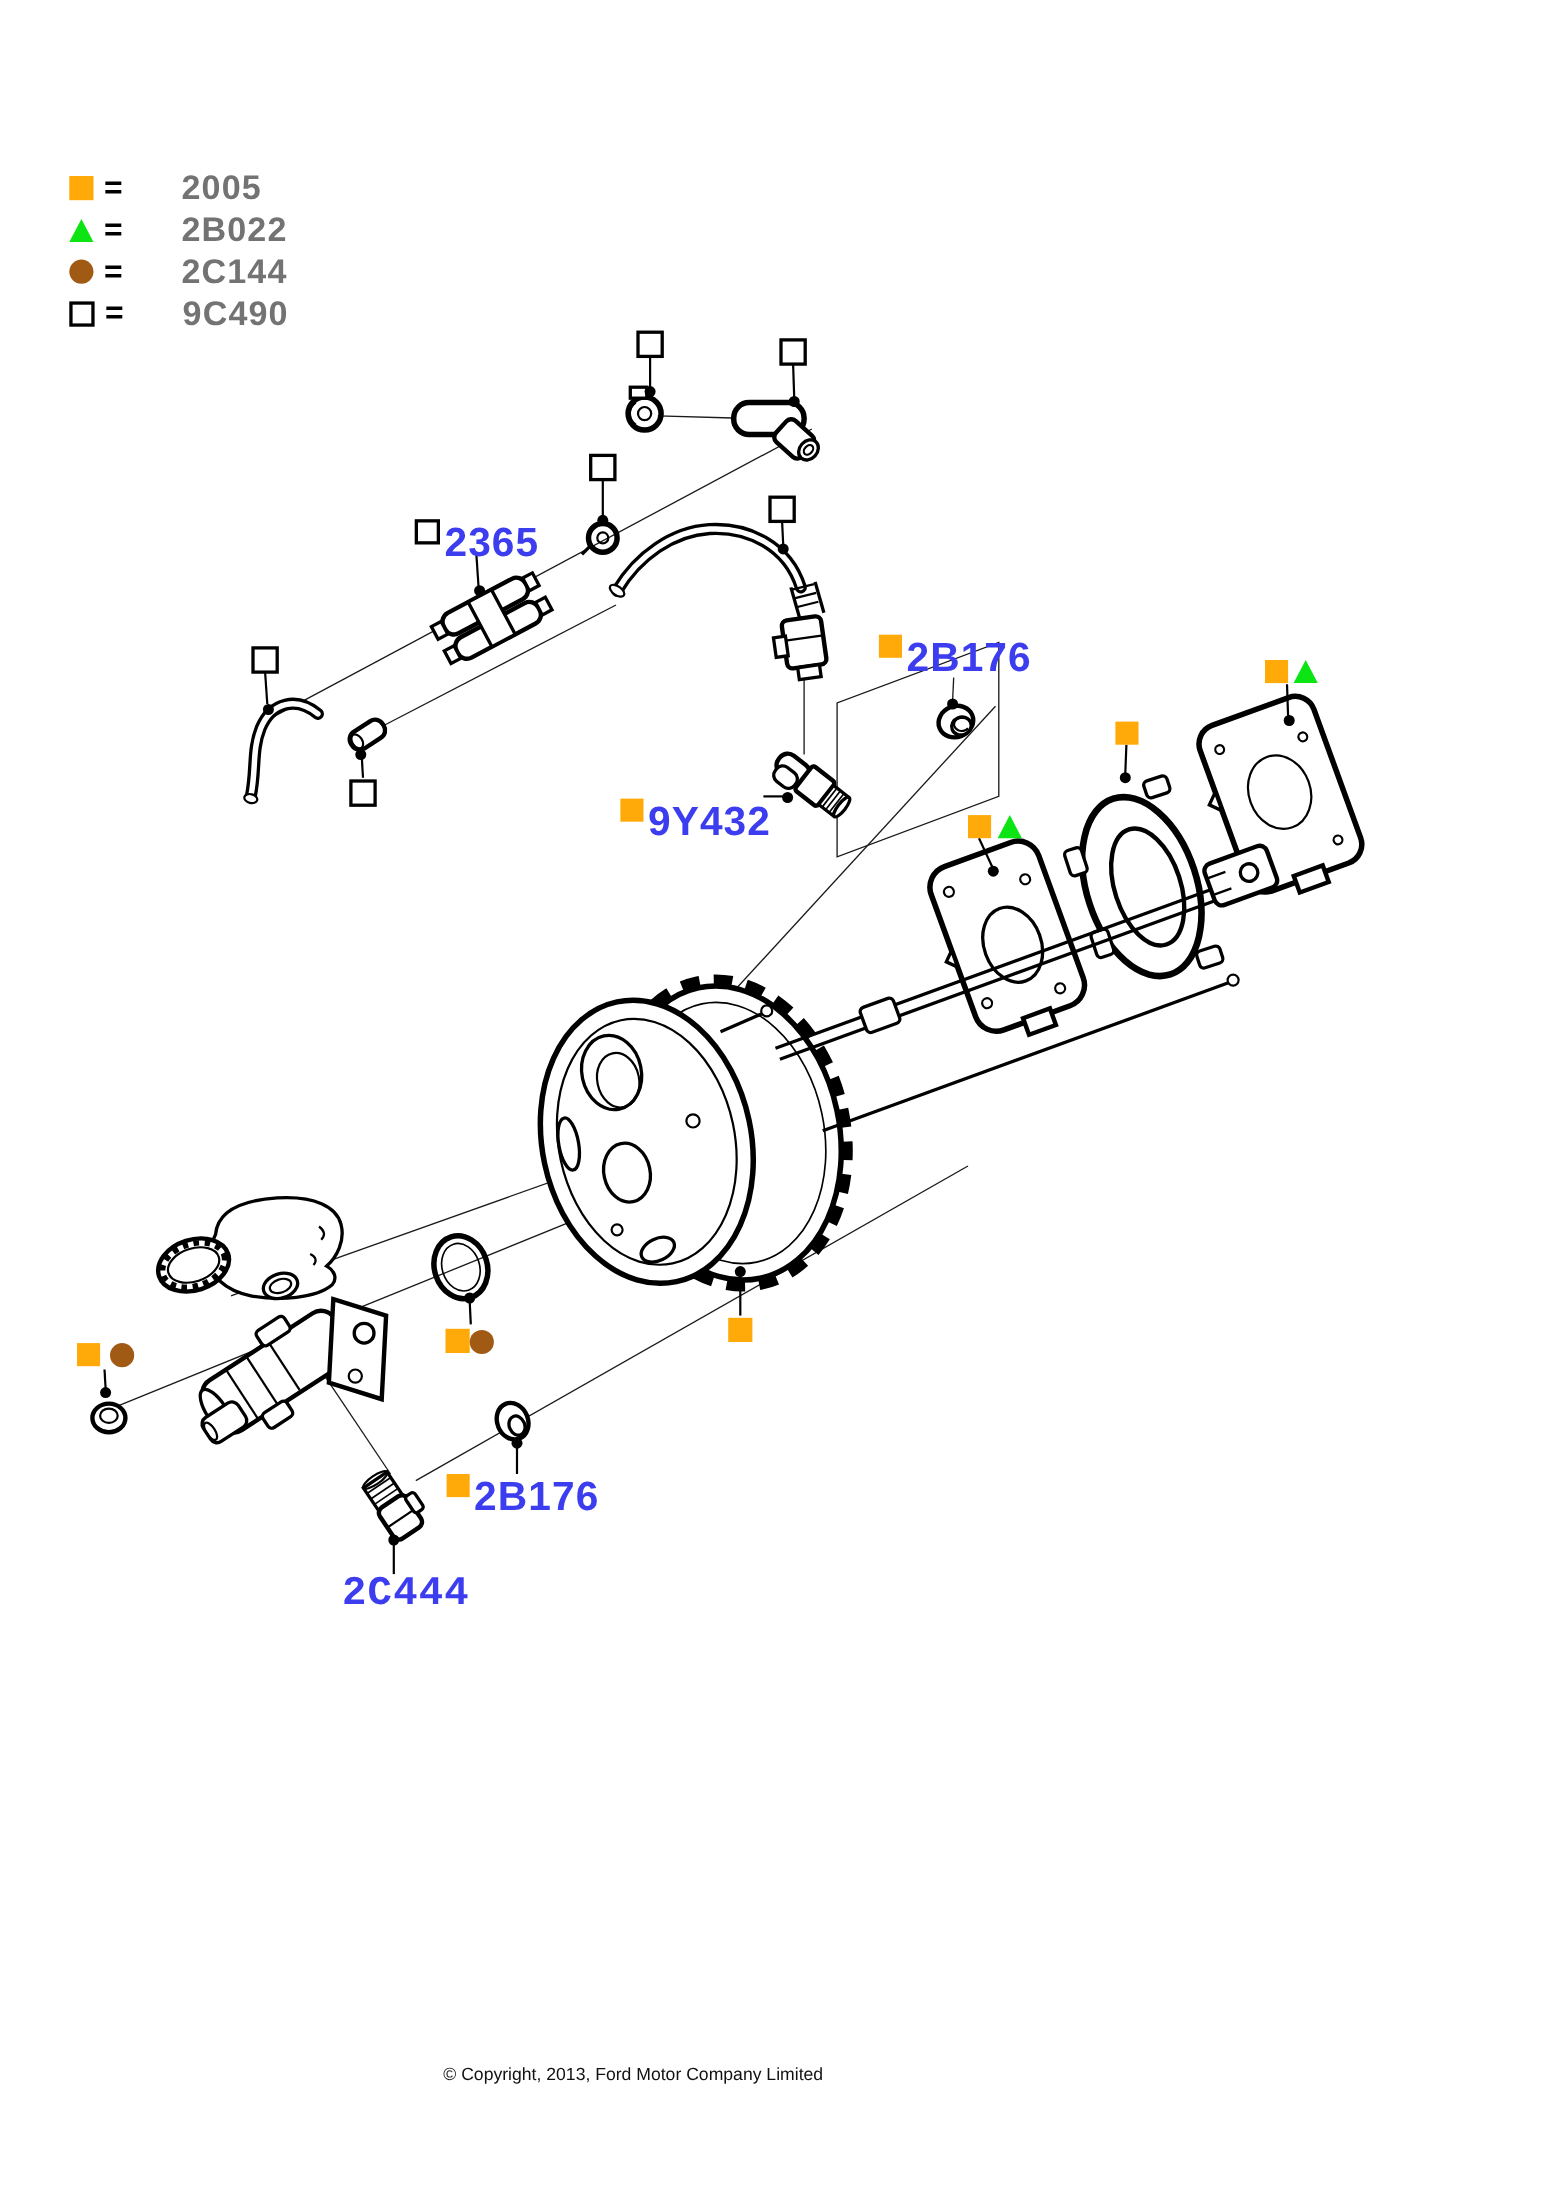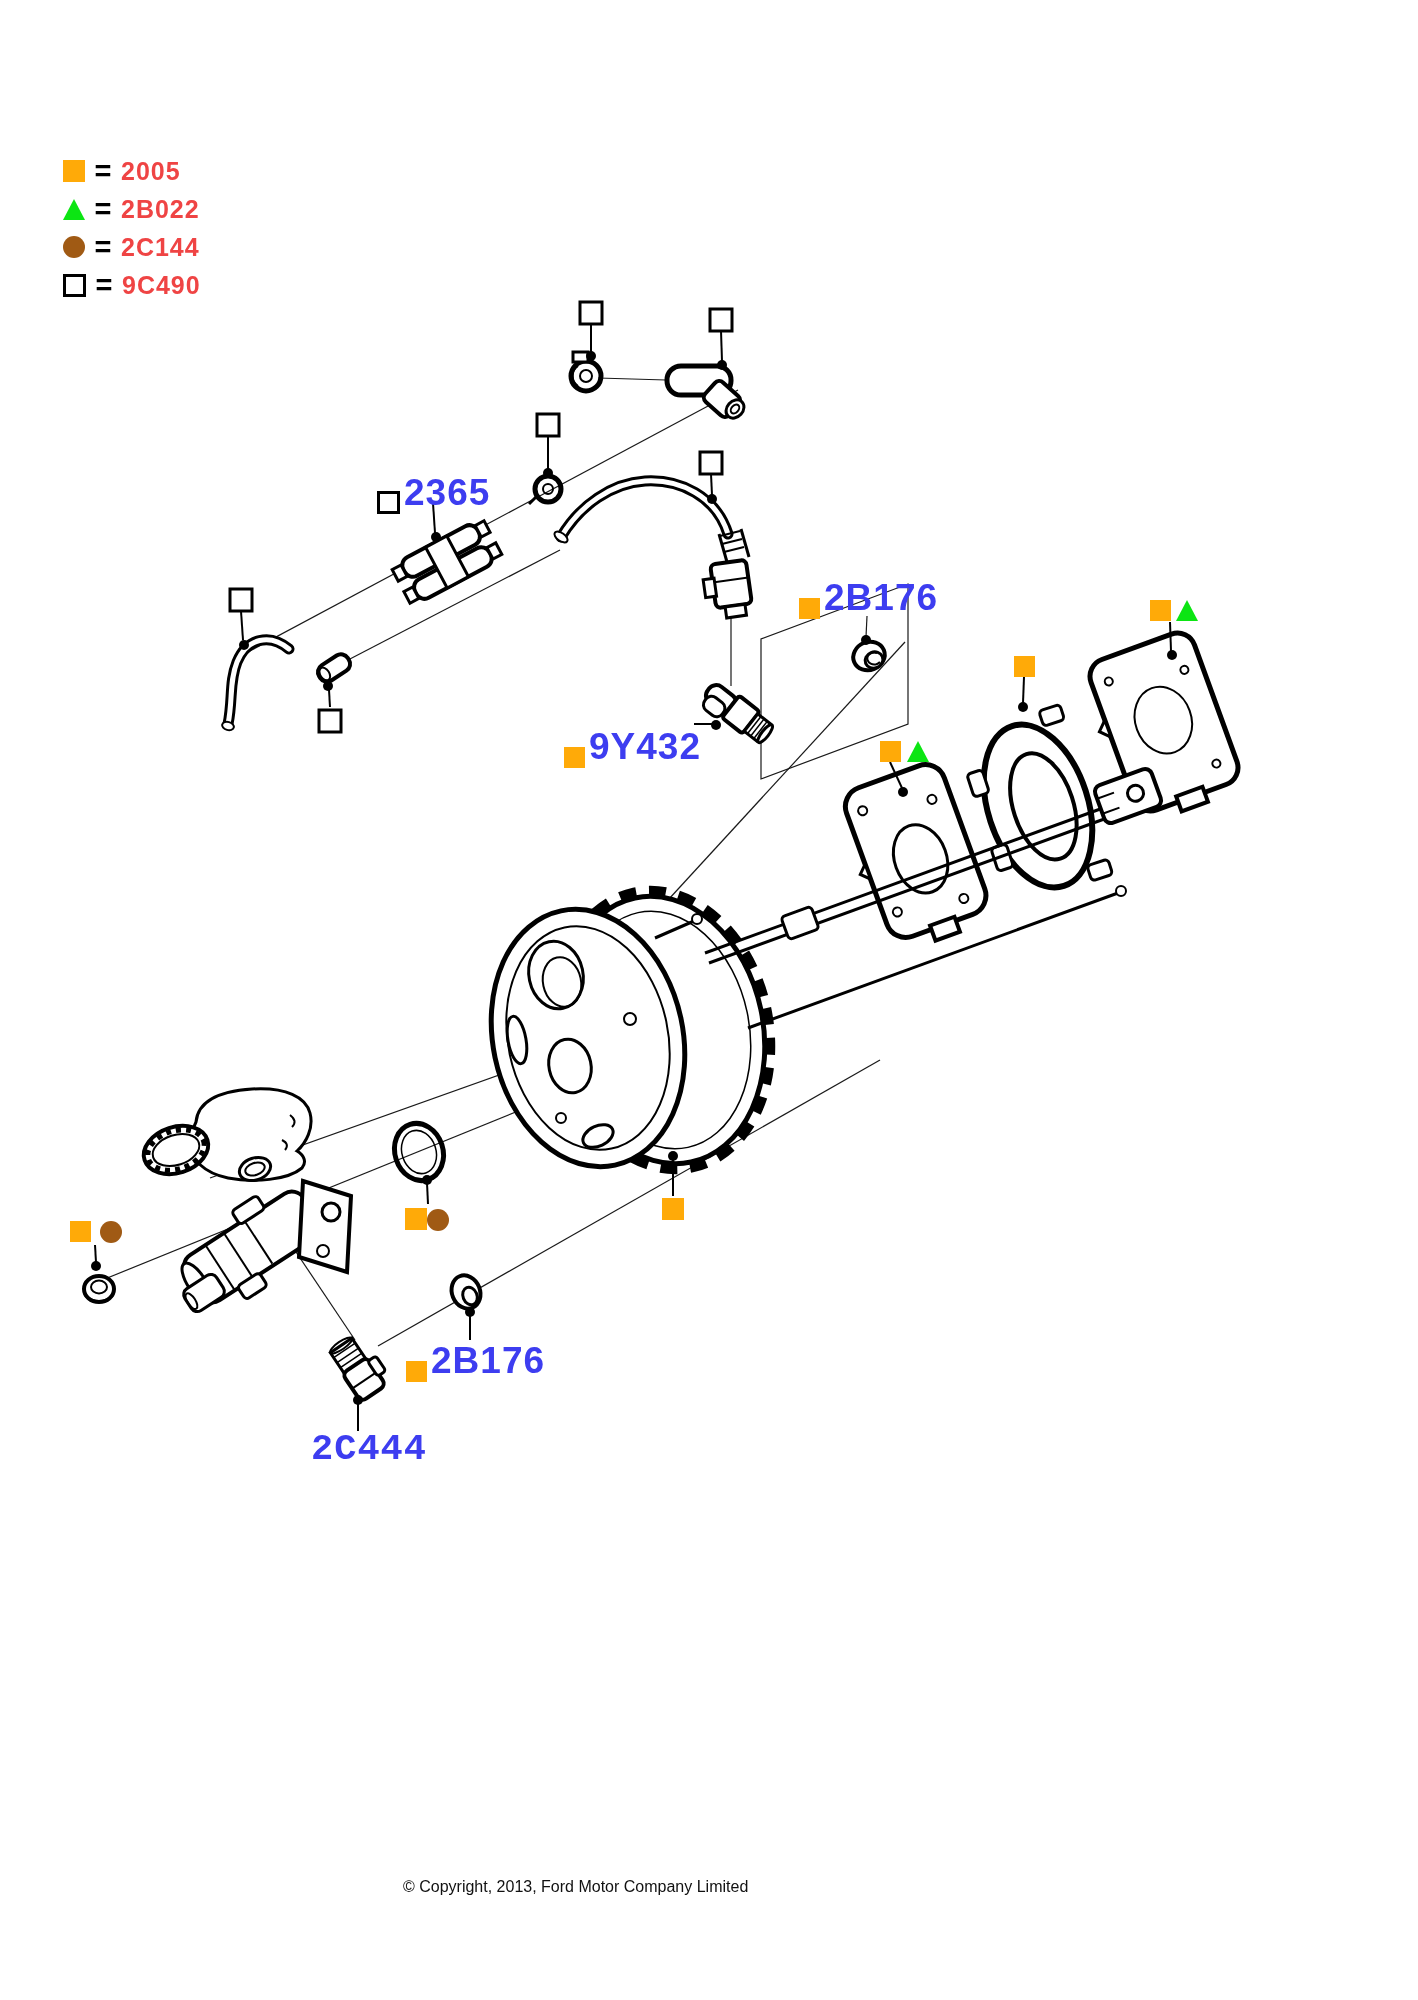--- a/index.html
+++ b/index.html
@@ -29,23 +29,23 @@
   
   .legend{position:absolute;left:63px;top:152px;}
   .legend-row{display:flex;align-items:center;height:38px;}
   .sym{width:22px;height:22px;display:inline-block;flex:none;}
   .sym.orange{background:#ffaa08;}
   .sym.white{width:17px;height:17px;background:#fff;border:3px solid #000;}
   .sym.tri{width:0;height:0;border-left:11px solid transparent;border-right:11px solid transparent;
            border-bottom:21px solid #0ce513;background:none;}
   .sym.brown{background:#a05a14;border-radius:50%;}
   .eq{color:#000;font-weight:bold;font-size:29px;width:36px;text-align:center;flex:none;}
-  .code{color:#ef4444;font-weight:bold;font-size:25px;letter-spacing:1px;}
-
-  .plabel{position:absolute;display:flex;align-items:flex-end;
+  .code{color:#737373;font-weight:bold;font-size:31px;letter-spacing:1px;margin-left:44px;}
+
+  .plabel{position:absolute;display:flex;align-items:flex-start;
           color:#3d3df0;font-weight:bold;font-size:37px;letter-spacing:1px;white-space:nowrap;}
   .plabel .lsym{width:21px;height:21px;background:#ffaa08;margin-right:4px;flex:none;}
   .plabel .lsym.white{width:17px;height:17px;background:#fff;border:3px solid #000;}
 
   .footer-block{position:absolute;left:1082px;top:1760px;width:220px;text-align:center;
                 color:#111;font-size:24px;line-height:31px;}
   .copyright{position:absolute;left:403px;top:1878px;color:#111;font-size:16px;}
 </style>
 </head>
 <body>

